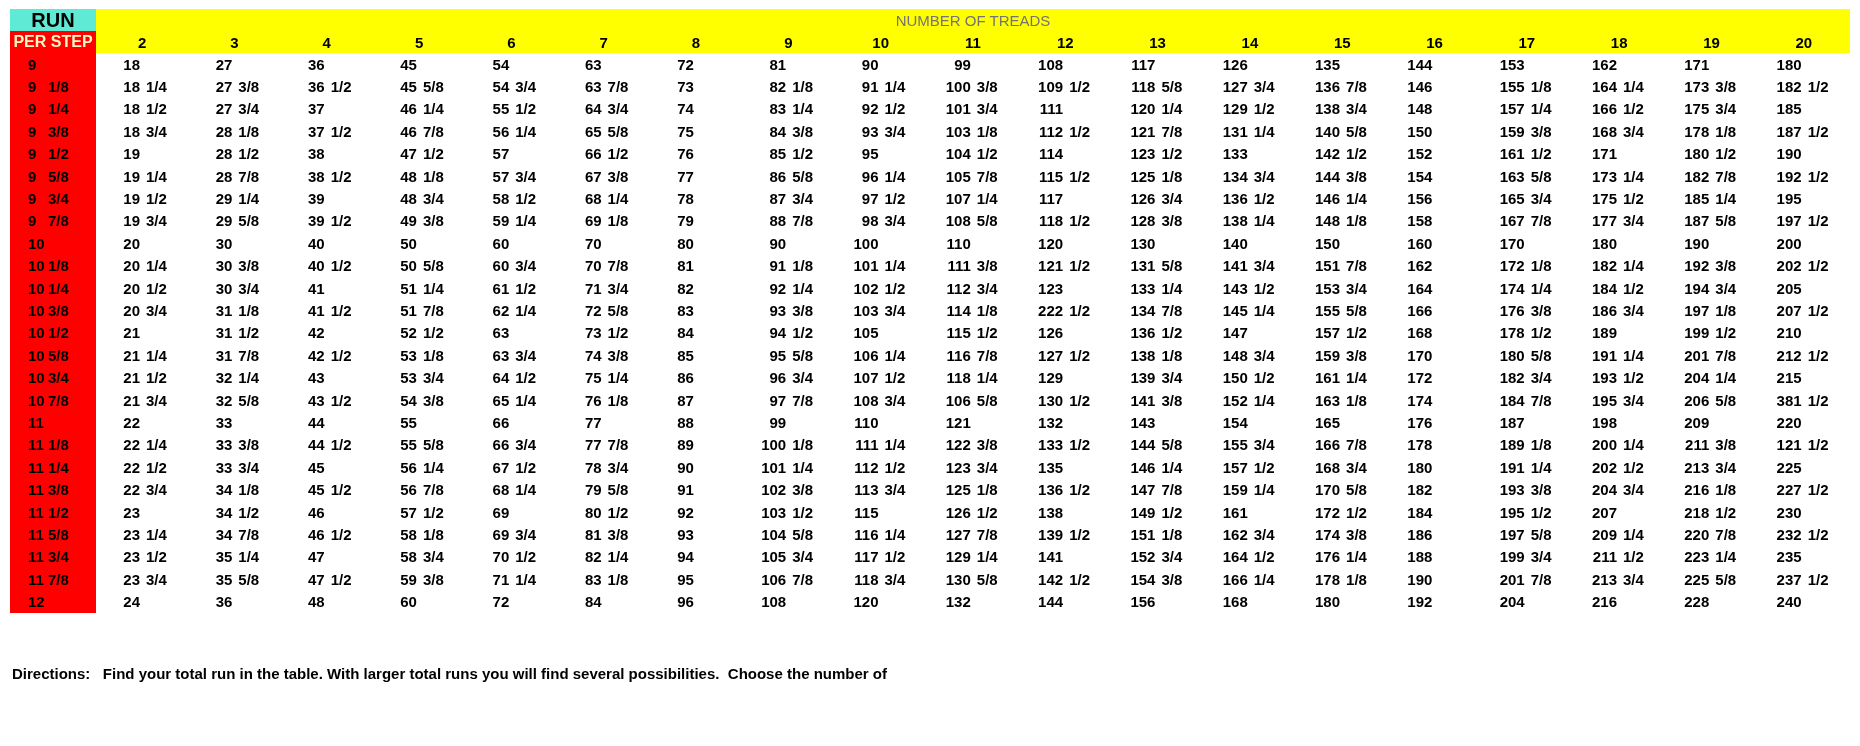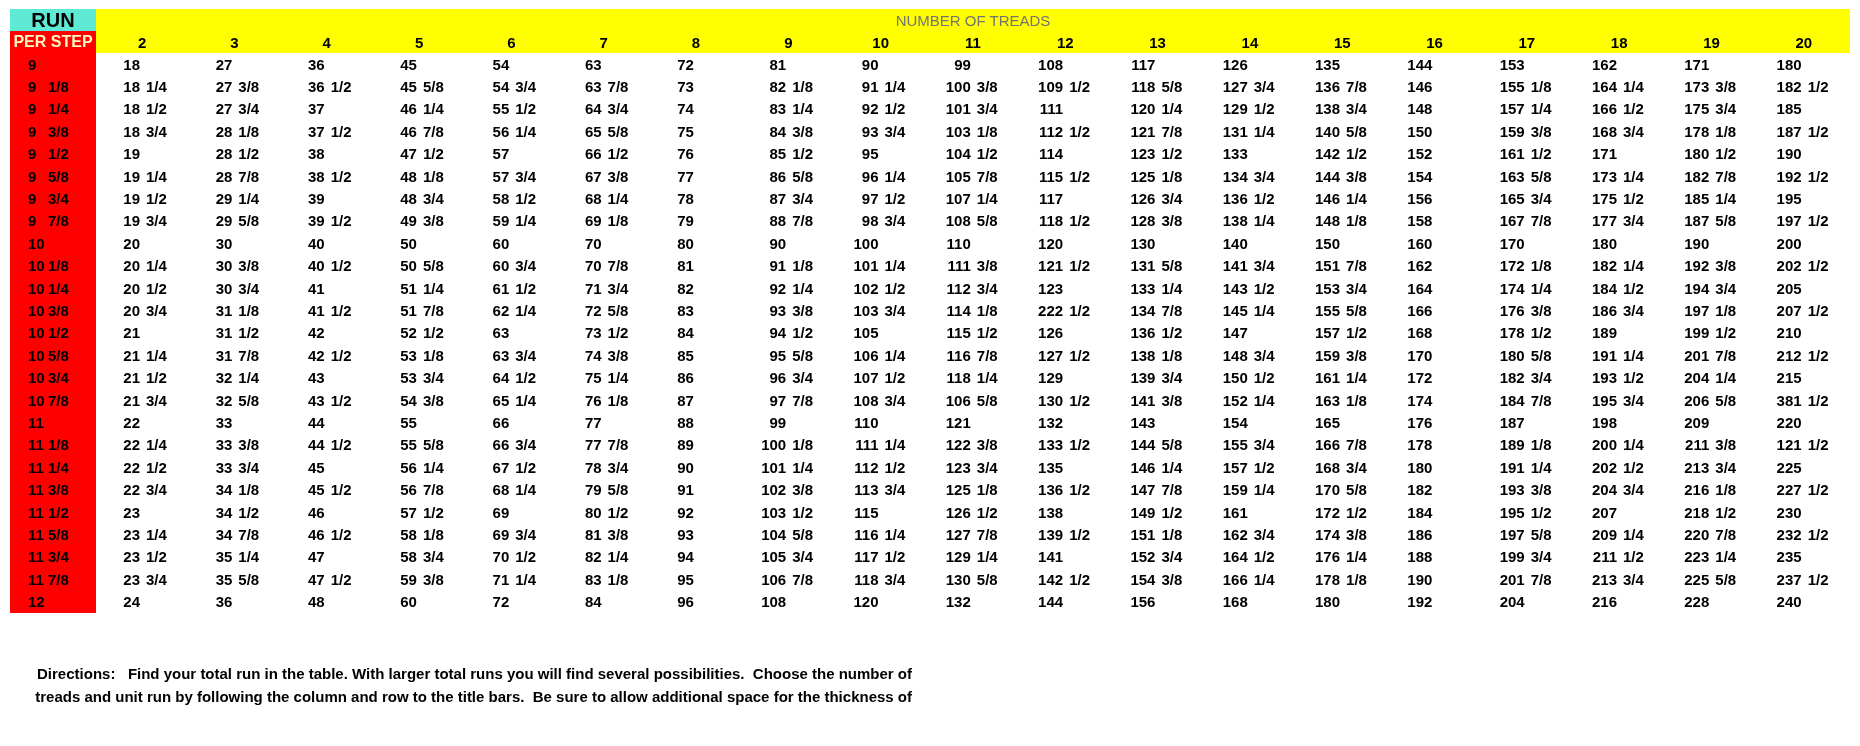--- a/index.html
+++ b/index.html
@@ -92,21 +92,21 @@
     box-sizing:border-box;
   }
 
   
   #directions{
     position:absolute;left:12px;top:662px;
     width:900px;
     font-size:15px;font-weight:bold;color:#000;
     line-height:23px;
   }
-  #directions div{white-space:pre;text-align:right;}
+  #directions div{white-space:pre;}
 </style>
 </head>
 <body>
 
 <table id="tread-table">
   <colgroup id="tread-colgroup">
       <col style="width: 86px;">
       <col style="width: 92.3158px;">
       <col style="width: 92.3158px;">
       <col style="width: 92.3158px;">
@@ -704,14 +704,13 @@
         <td class="cell"><span class="c-int">204</span><span class="c-frac"></span></td>
         <td class="cell"><span class="c-int">216</span><span class="c-frac"></span></td>
         <td class="cell"><span class="c-int">228</span><span class="c-frac"></span></td>
         <td class="cell"><span class="c-int">240</span><span class="c-frac"></span></td>
       </tr>
     </tbody>
 </table>
 
 <div id="directions">
   <div>Directions:   Find your total run in the table. With larger total runs you will find several possibilities.  Choose the number of</div>
-  <div>treads and unit run by following the column and row to the title bars.  Be sure to allow additional space for the thickness of</div>
 </div>
 
 </body></html>

